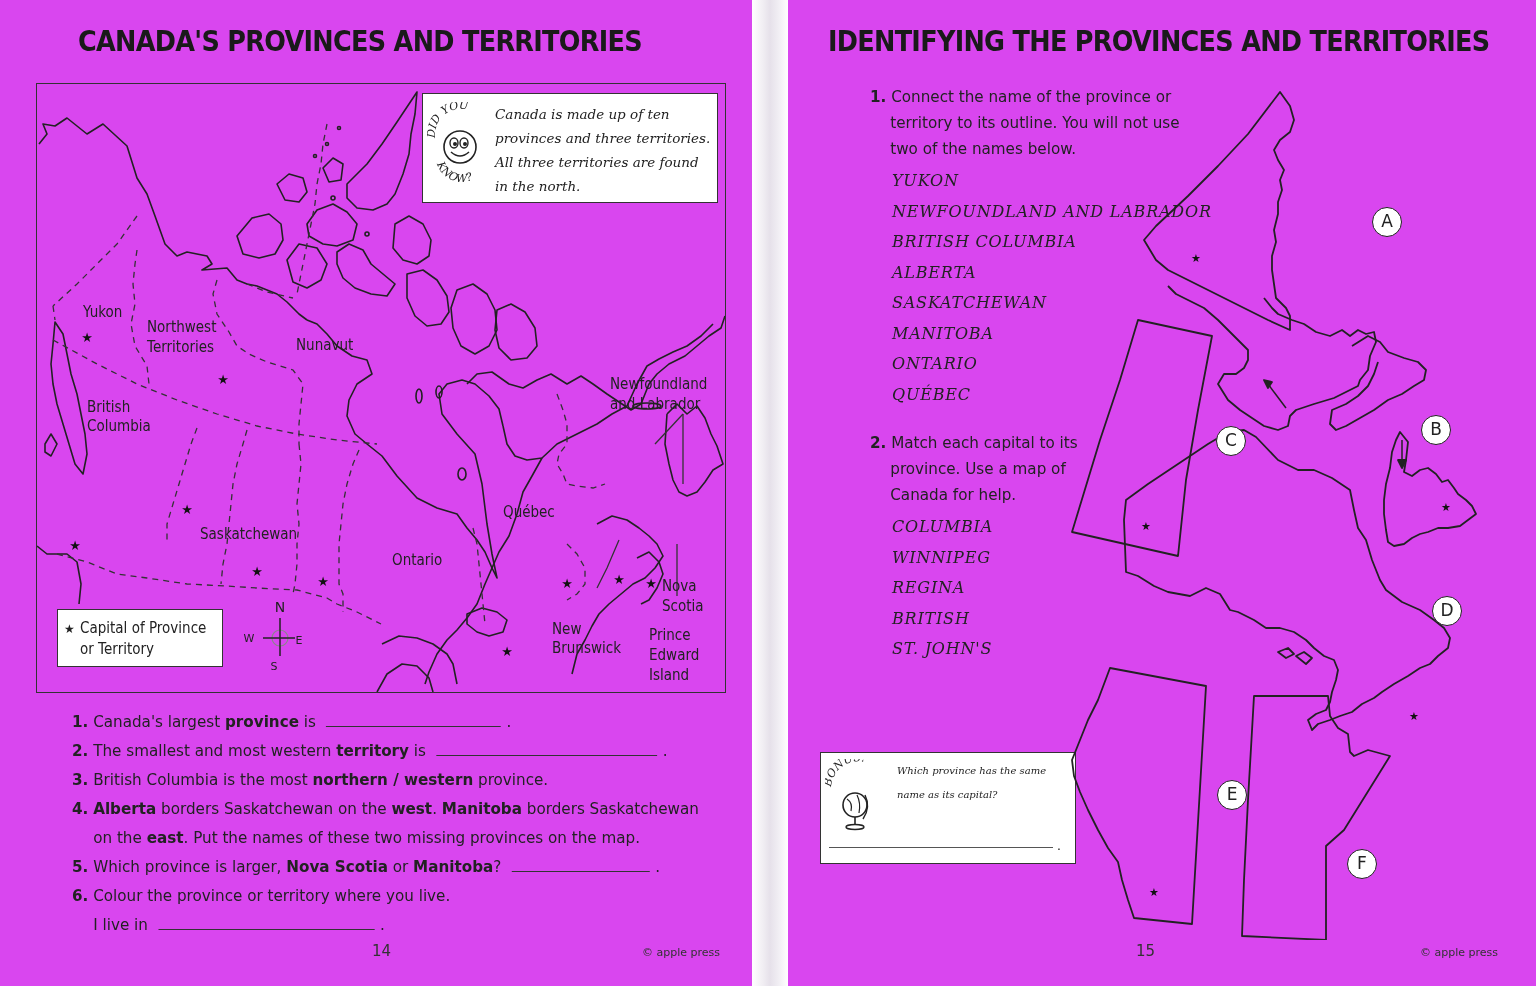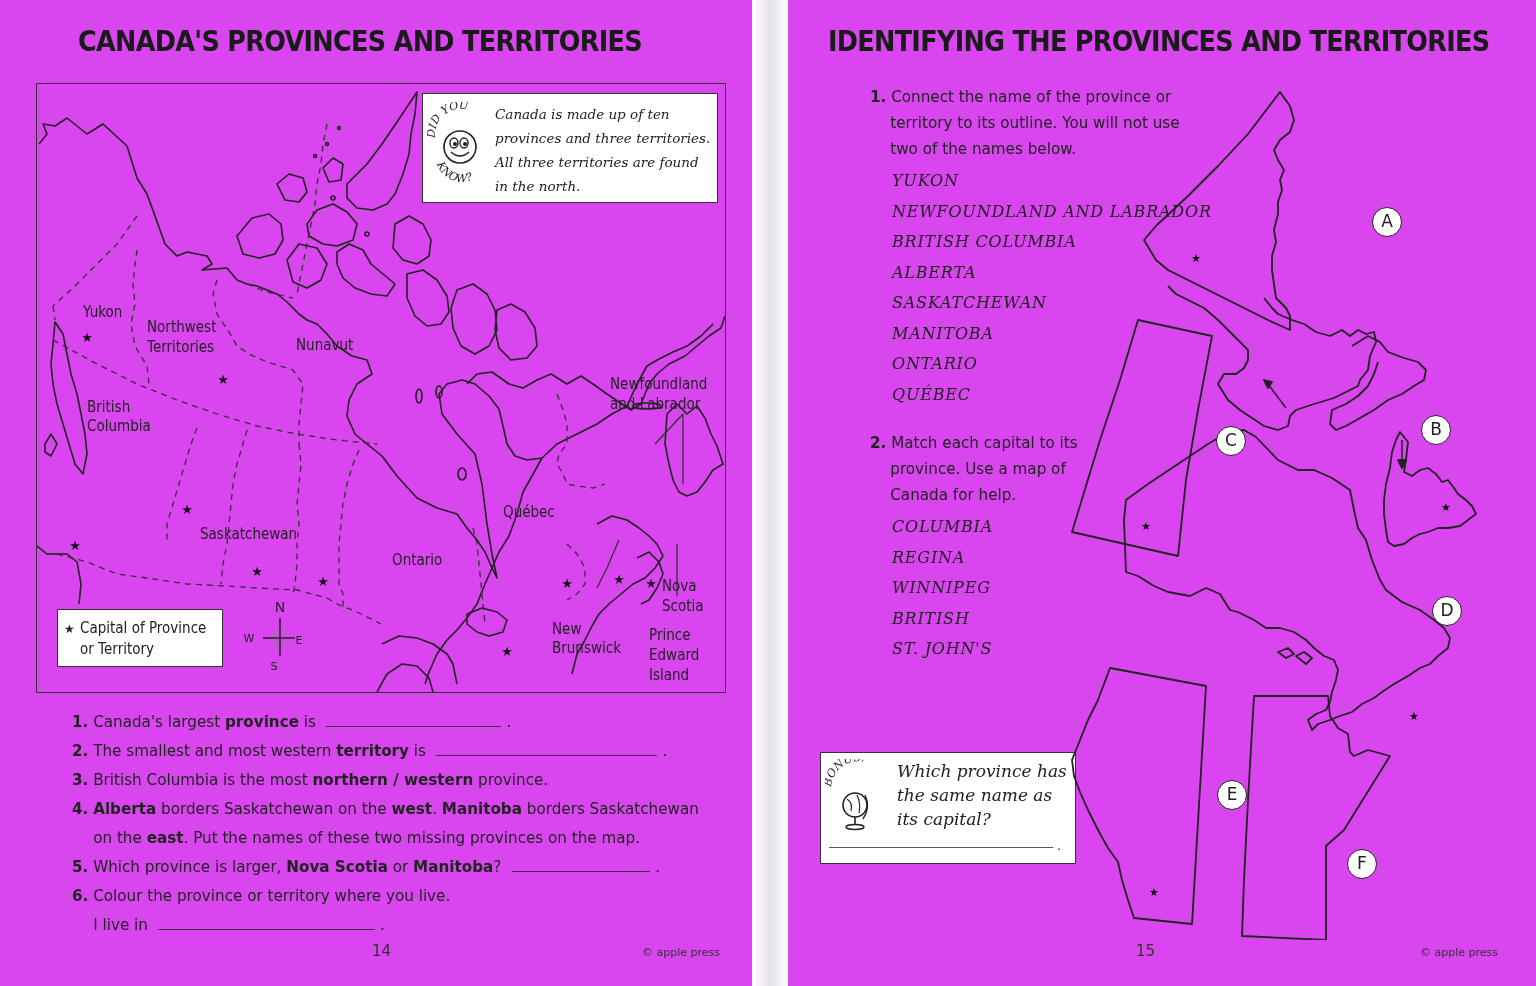--- a/index.html
+++ b/index.html
@@ -87,21 +87,21 @@
   .name-list li {
     font-family: "DejaVu Serif", serif; font-style: italic; font-size: 16px; line-height: 30.5px;
     letter-spacing: 0.8px; color: #222; white-space: nowrap;
   }
   .bonus-box {
     position: absolute; left: 52px; top: 752px; width: 256px; height: 112px;
     border: 1.5px solid #333; background: #fff;
   }
   .bonus-text {
     position: absolute; left: 76px; top: 6px; width: 170px;
-    font-family: "DejaVu Serif", serif; font-style: italic; font-size: 17px; line-height: 24px; color: #222;
+    font-family: "DejaVu Serif", serif; font-style: italic; font-size: 10px; line-height: 24px; color: #222;
   }
   .bonus-line {
     position: absolute; left: 8px; top: 94px; width: 224px; border-bottom: 1.5px solid #555;
   }
   .bonus-dot { position: absolute; left: 236px; top: 84px; font-size: 14px; }
 
   .shapes-svg { position: absolute; left: 300px; top: 80px; }
 
   .circle-label {
     position: absolute; width: 30px; height: 30px; border: 1.5px solid #222; border-radius: 50%;
@@ -313,22 +313,22 @@
       <li>QUÉBEC</li>
     </ul>
   </div>
 
   <div class="section" style="top:430px;">
     <div class="instr"><span class="num">2.</span> <span>Match each capital to its</span></div>
     <div class="instr instr-cont">province. Use a map of</div>
     <div class="instr instr-cont">Canada for help.</div>
     <ul class="name-list">
       <li>COLUMBIA</li>
+      <li>WINNIPEG</li>
       <li>REGINA</li>
-      <li>WINNIPEG</li>
       <li>BRITISH</li>
       <li>ST. JOHN'S</li>
     </ul>
   </div>
 
   <div class="bonus-box">
     <svg style="position:absolute; left:4px; top:6px;" width="70" height="80" viewBox="0 0 70 80">
       <path id="bonusArc" d="M6,28 A28,28 0 0 1 60,20" fill="none"></path>
       <text font-family="DejaVu Serif, serif" font-style="italic" font-size="11" fill="#222"><textPath href="#bonusArc">BONUS!</textPath></text>
       <circle cx="30" cy="46" r="12" fill="none" stroke="#222" stroke-width="1.6"></circle>

